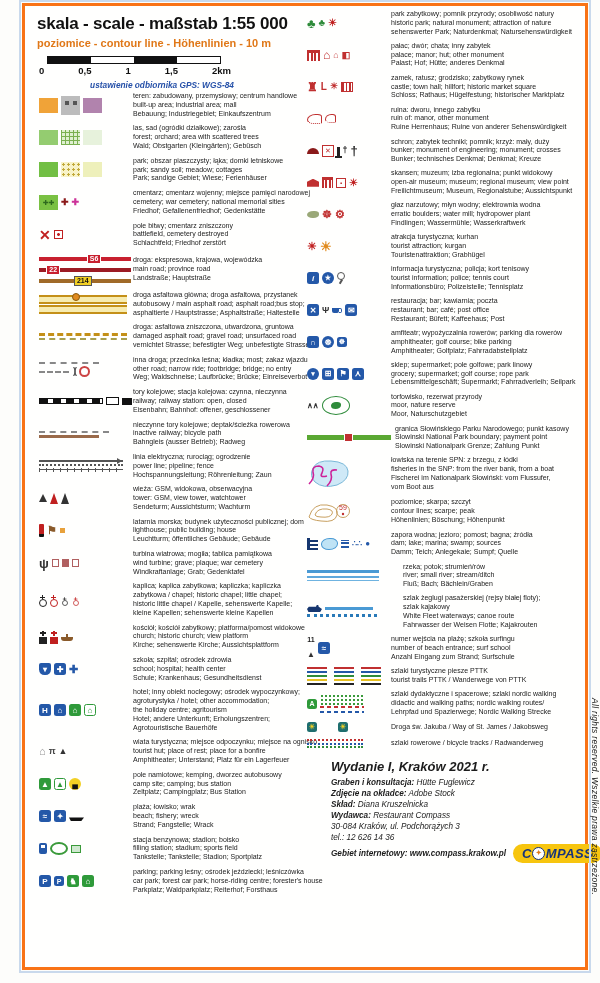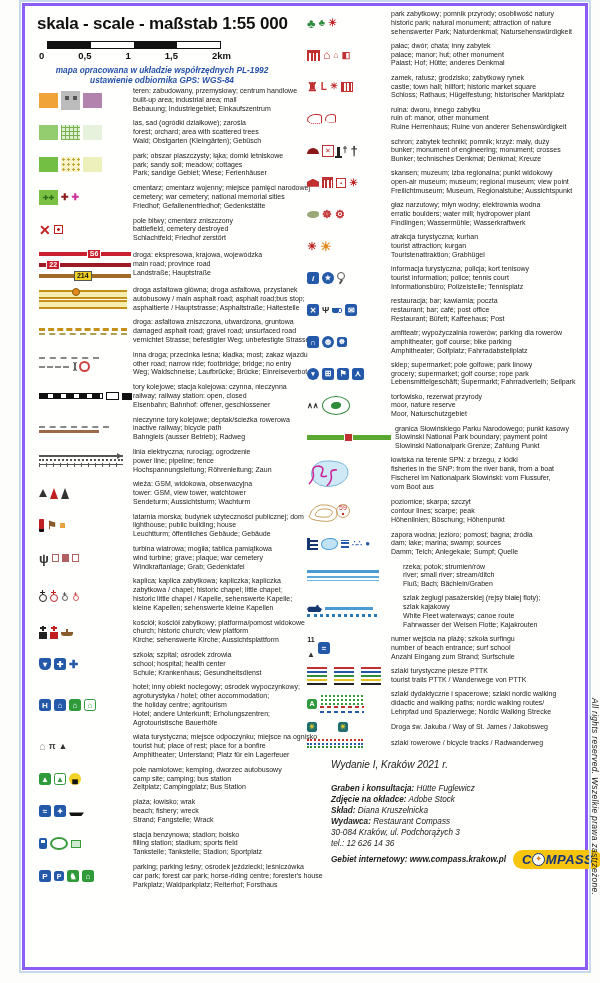--- a/index.html
+++ b/index.html
@@ -1,19 +1,19 @@
 <!DOCTYPE html>
 <html><head>
 <meta charset="utf-8">
 <style>
   html,body{margin:0;padding:0}
   body{width:600px;height:983px;position:relative;background:#fdfdfb;
        font-family:"Liberation Sans",sans-serif;overflow:hidden;color:#1c1c1c}
   .frame{position:absolute;left:22px;top:3px;right:12px;bottom:13px;
-         border:3px solid #8b5cf6;outline:2px solid #c9d9ec;outline-offset:1px;
+         border:3px solid #f97316;outline:2px solid #c9d9ec;outline-offset:1px;
          background:#fffffe;box-sizing:border-box;padding:4px 2px 2px 4px}
   .cols{display:flex;height:100%}
   .colL{flex:0 0 270px;width:270px}
   .colR{flex:1;min-width:0;padding-left:4px}
 
   
   .hdr{padding:4px 0 2px 8px}
   .title{font-size:17px;font-weight:bold;letter-spacing:-.2px;color:#111}
   .subtitle{font-size:11px;font-weight:bold;color:#e07818;margin-top:3px}
   .sbar{display:flex;width:172px;height:6px;border:1px solid #111;margin:7px 0 1px 10px}
@@ -134,55 +134,55 @@
   .dg{width:44px;height:11px;background:radial-gradient(#3a9a3a 1px,transparent 1.3px) 0 0/4px 4px}
   .dd{width:44px;height:7px;margin-top:1px;background:
       repeating-linear-gradient(90deg,#c03030 0,#c03030 4px,transparent 4px,transparent 7px) 0 0/100% 2px no-repeat,
       repeating-linear-gradient(90deg,#2458a8 0,#2458a8 4px,transparent 4px,transparent 7px) 0 5px/100% 2px no-repeat}
   .dotrow{width:56px;border-top:2px dotted #c03030;margin:1.5px 0}
   .dotrow.b{border-color:#2458a8}.dotrow.g{border-color:#2e8b3a}
   .num{font-size:7px;font-weight:bold;font-style:normal;text-align:center;line-height:7px;color:#222}
 
   
   .imprint{margin-top:9px;padding-left:28px;font-style:italic}
-  .ed{font-size:10px;font-weight:normal;margin-bottom:13px}
+  .ed{font-size:13px;font-weight:bold;margin-bottom:3px}
   .irow{font-size:8.2px;line-height:11px;white-space:nowrap}
   .irow b{font-weight:bold}
   .lastrow{display:flex;align-items:center;gap:7px;margin-top:1px}
   .lastrow .val{font-weight:bold}
   .logo{display:inline-flex;align-items:center;background:#f7c50e;border-radius:11px;
         padding:2px 9px;font-weight:bold;font-style:italic;font-size:13px;letter-spacing:.4px;color:#16337a}
   .lo-o{display:inline-flex;align-items:center;justify-content:center;width:11px;height:11px;
         border:1.7px solid #16337a;border-radius:50%;background:#fff;margin:0 .5px;font-size:7px;color:#e07818;font-style:normal}
   .sidetext{position:absolute;right:0;top:698px;height:272px;writing-mode:vertical-rl;
             font-size:8.5px;font-style:italic;color:#222;letter-spacing:.3px}
 </style>
 </head>
 <body>
 
 <div class="frame">
   <div class="cols">
     <div class="colL">
       <div class="hdr">
         <div class="title">skala - scale - maßstab 1:55 000</div>
+        <div class="subtitle">poziomice - contour line - Höhenlinien - 10 m</div>
         <div class="sbar">
             <i></i>
             <i></i>
             <i></i>
             <i></i>
           </div>
         <div class="sticks">
           <span>0</span>
           <span>0,5</span>
           <span>1</span>
           <span>1,5</span>
           <span>2km</span>
         </div>
         <div class="gnote">
-          <div>mapa opracowana w układzie współrzędnych PL-1992</div>
           <div>ustawienie odbiornika GPS: WGS-84</div>
         </div>
       </div>
       <div id="colL-entries">
           <div class="entry">
             <div class="sym">
               <i class="sq" style="background:#f0a338"></i>
               <i class="sq ind"><u></u><u></u></i>
               <i class="sq" style="background:#b183ad"></i>
             </div>

